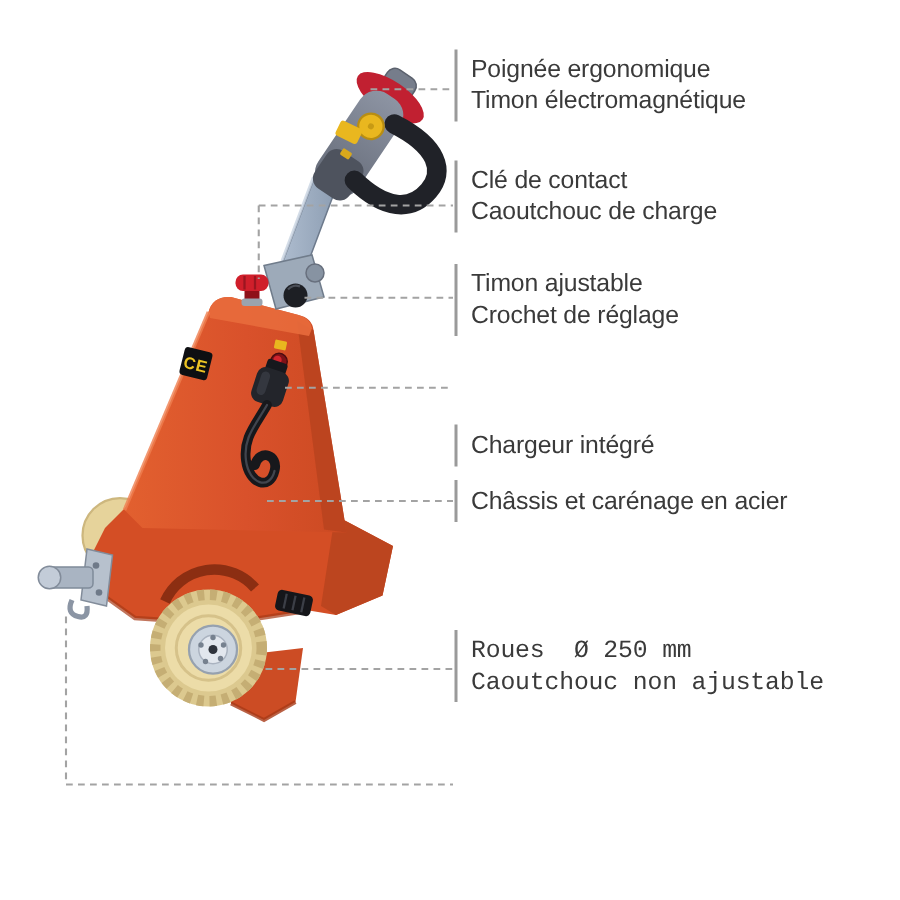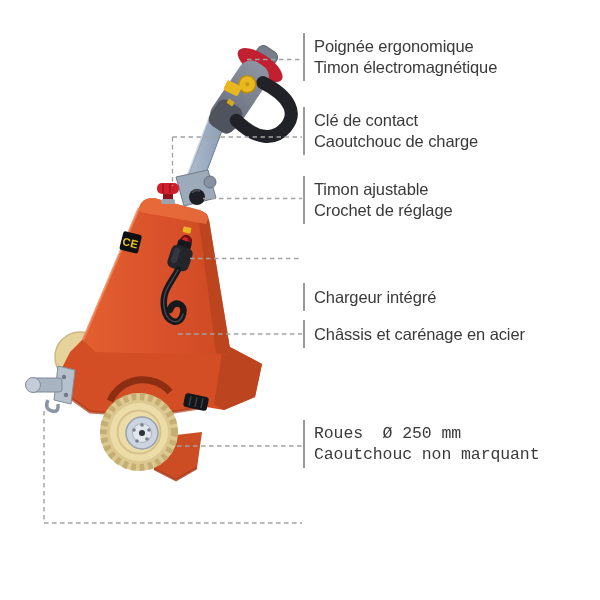--- a/index.html
+++ b/index.html
@@ -182,17 +182,17 @@
   <div class="callout" style="top:245px;height:26px;margin-top:38px;">
     <span>Chargeur intégré</span>
   </div>
 
   <div class="callout" style="top:320px;height:26px;align-items:center;">
     <span>Châssis et carénage en acier</span>
   </div>
 
   <div class="callout" style="top:420px;height:46px;font-family:Liberation Mono, monospace;">
     <span>Roues  Ø 250 mm</span>
-    <span>Caoutchouc non marquant</span>
+    <span>Caoutchouc non ajustable</span>
   </div>
 
 
 </div>
 
 </body></html>

